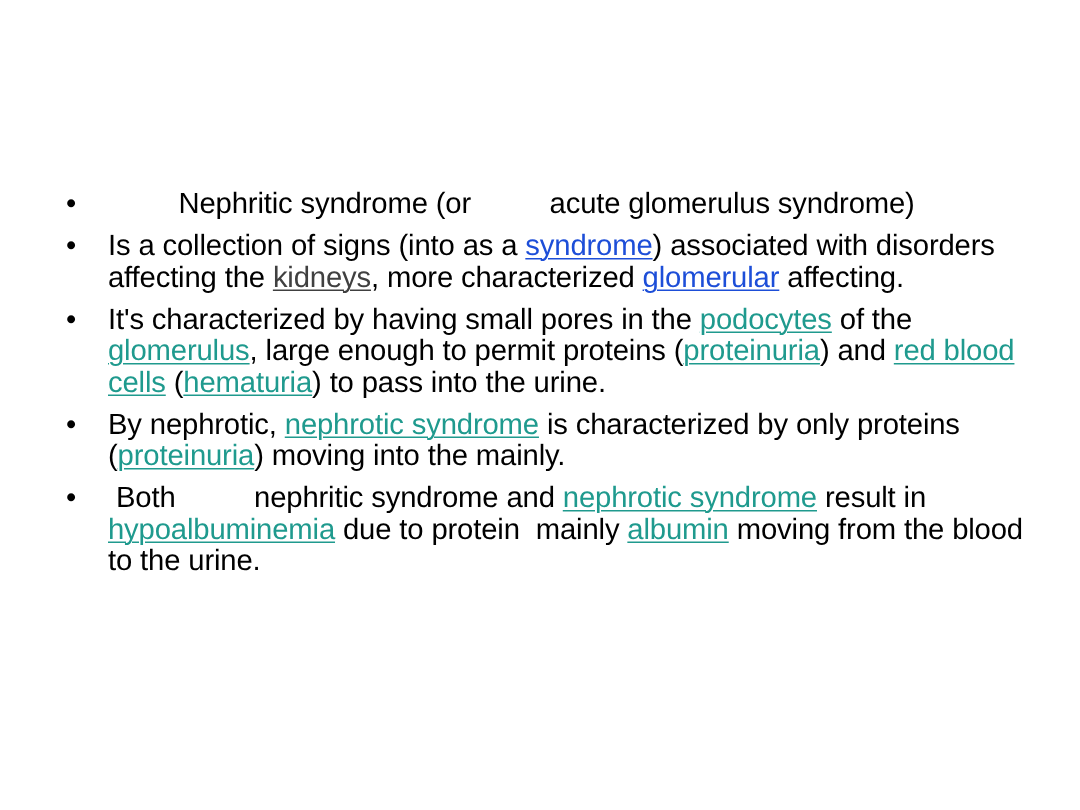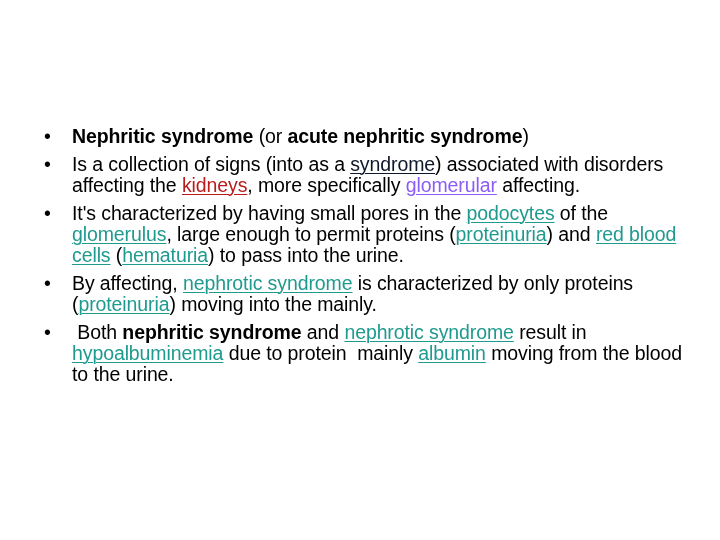--- a/index.html
+++ b/index.html
@@ -22,46 +22,46 @@
     .dot {
       position: absolute; left: 4px; top: 0;
       font-size: 19.5px; line-height: 21px;
     }
     a.link {
       color: #1f9a8e;
       text-decoration: underline;
       text-decoration-thickness: 1px;
       text-underline-offset: 2px;
     }
-    b { font-weight: bold; }
+    b { font-weight: normal; margin-left: 47px; }
   </style>
 </head>
 <body>
 
 <div class="slide">
   <ul class="bullets">
 
     <li class="bullet">
       <span class="dot">•</span>
-      <b>Nephritic syndrome</b><span> (or </span><b>acute nephritic syndrome</b><span>)</span>
+      <b>Nephritic syndrome</b><span> (or </span><b>acute glomerulus syndrome</b><span>)</span>
     </li>
 
     <li class="bullet">
       <span class="dot">•</span>
-      <span>Is a collection of signs (into as a </span><a class="link" style="color: #0f172a;">syndrome</a><span>) associated with disorders affecting the </span><a class="link" style="color: #b91c1c;">kidneys</a><span>, more specifically </span><a class="link" style="color: #8b5cf6;">glomerular</a><span> affecting.</span>
+      <span>Is a collection of signs (into as a </span><a class="link" style="color: #1d4ed8;">syndrome</a><span>) associated with disorders affecting the </span><a class="link" style="color: #404040;">kidneys</a><span>, more characterized </span><a class="link" style="color: #1d4ed8;">glomerular</a><span> affecting.</span>
     </li>
 
     <li class="bullet">
       <span class="dot">•</span>
       <span>It's characterized by having small pores in the </span><a class="link" style="color: rgb(31, 154, 142);">podocytes</a><span> of the </span><a class="link" style="color: rgb(31, 154, 142);">glomerulus</a><span>, large enough to permit proteins (</span><a class="link" style="color: rgb(31, 154, 142);">proteinuria</a><span>) and </span><a class="link" style="color: rgb(31, 154, 142);">red blood cells</a><span> (</span><a class="link" style="color: rgb(31, 154, 142);">hematuria</a><span>) to pass into the urine.</span>
     </li>
 
     <li class="bullet">
       <span class="dot">•</span>
-      <span>By affecting, </span><a class="link" style="color: rgb(31, 154, 142);">nephrotic syndrome</a><span> is characterized by only proteins (</span><a class="link" style="color: rgb(31, 154, 142);">proteinuria</a><span>) moving into the mainly.</span>
+      <span>By nephrotic, </span><a class="link" style="color: rgb(31, 154, 142);">nephrotic syndrome</a><span> is characterized by only proteins (</span><a class="link" style="color: rgb(31, 154, 142);">proteinuria</a><span>) moving into the mainly.</span>
     </li>
 
     <li class="bullet">
       <span class="dot">•</span>
       <span style="white-space:pre"> Both </span><b>nephritic syndrome</b><span> and </span><a class="link" style="color: rgb(31, 154, 142);">nephrotic syndrome</a><span> result in </span><a class="link" style="color: rgb(31, 154, 142);">hypoalbuminemia</a><span style="white-space:pre-wrap"> due to protein  mainly </span><a class="link" style="color: rgb(31, 154, 142);">albumin</a><span> moving from the blood to the urine.</span>
     </li>
 
   </ul>
 </div>
 

